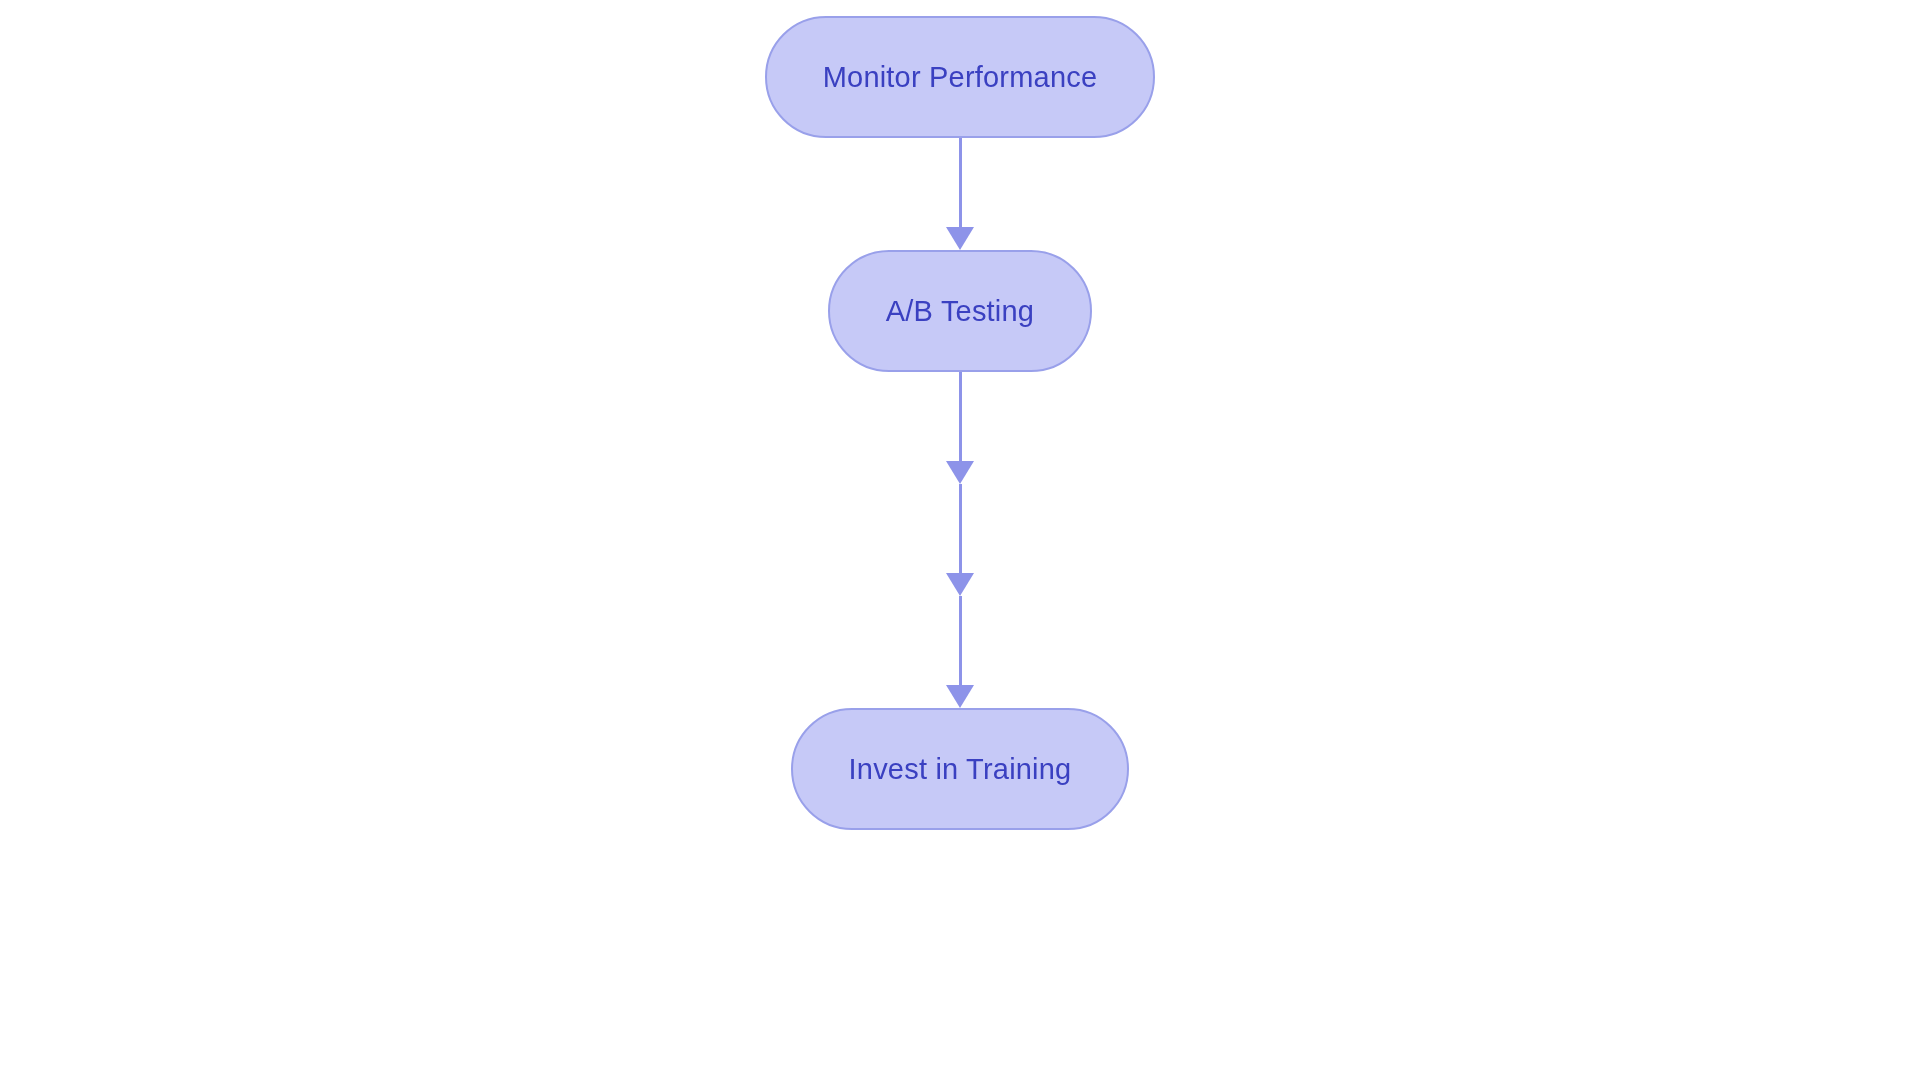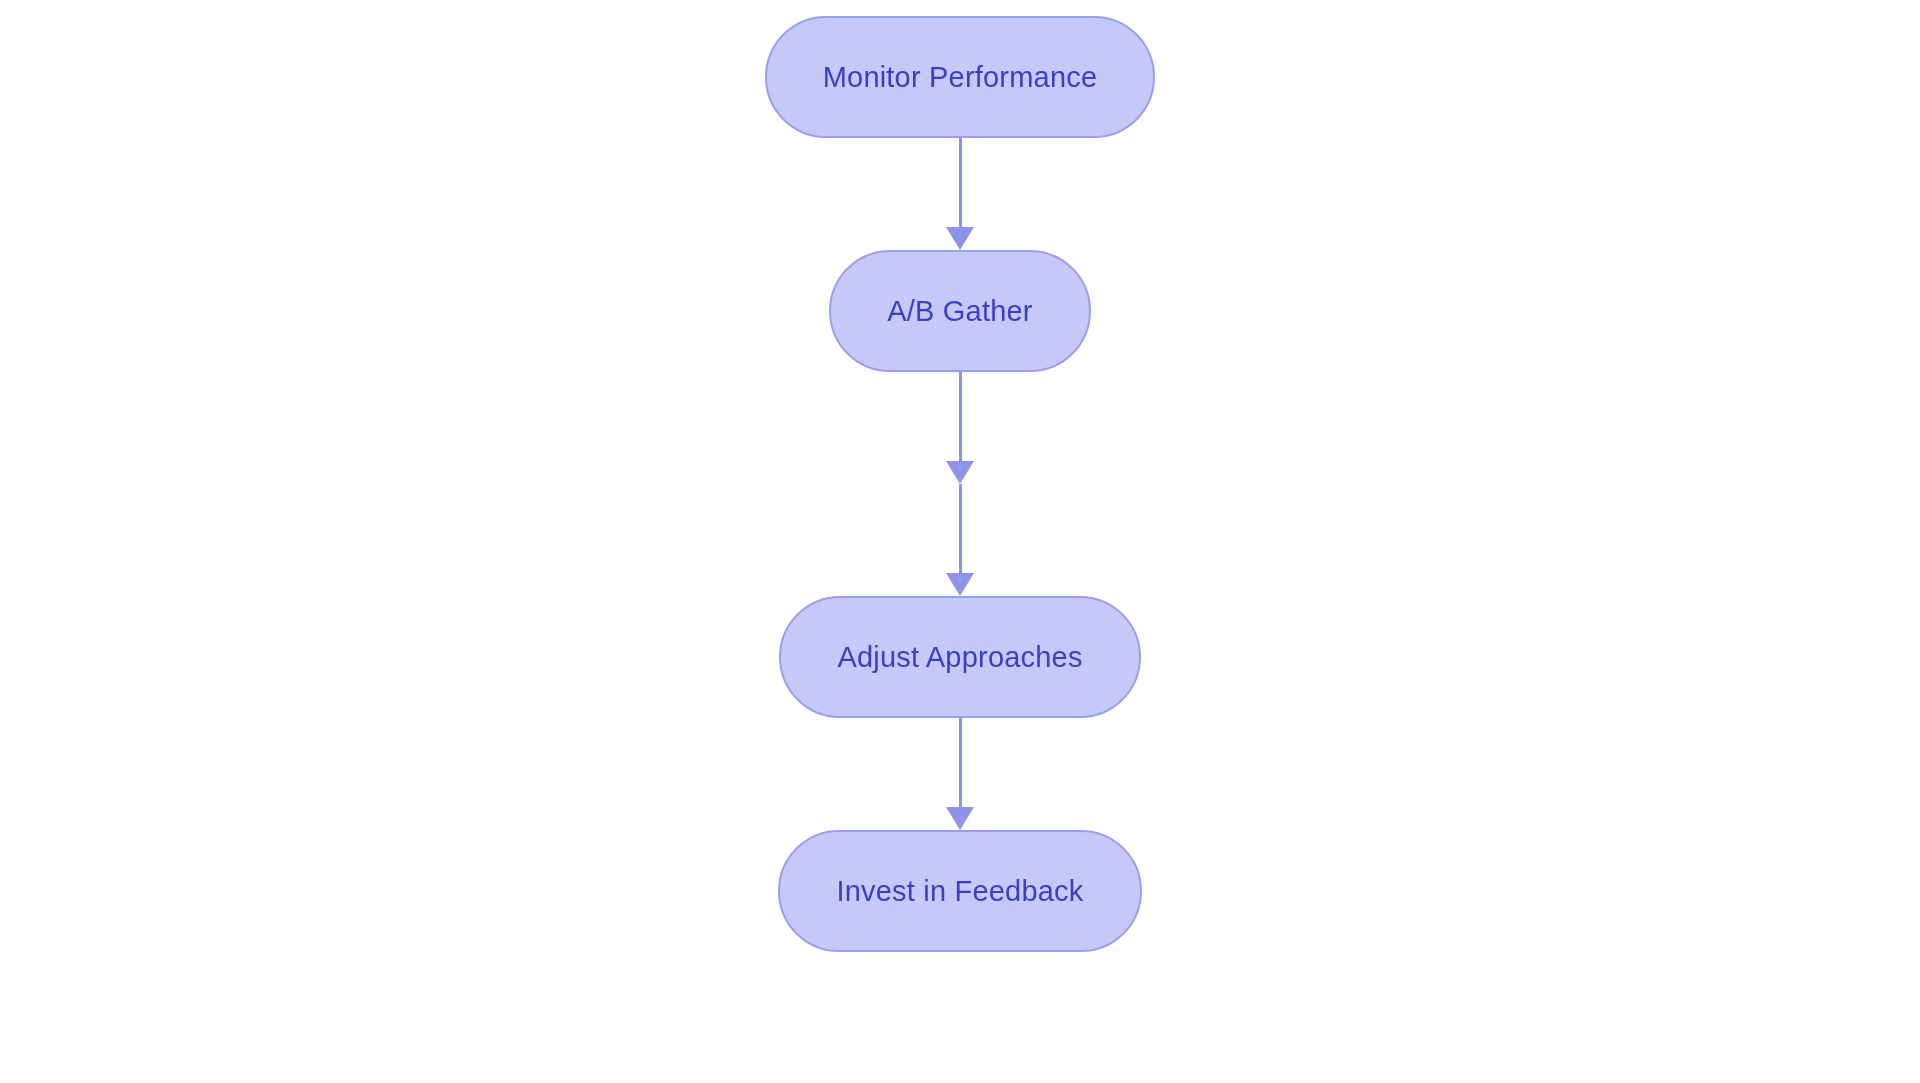--- a/index.html
+++ b/index.html
@@ -71,40 +71,37 @@
   <div class="flow-node">
     <span>Monitor Performance</span>
   </div>
 
   <div class="flow-arrow">
     <div class="arrow-line"></div>
     <div class="arrow-head"></div>
   </div>
 
   <div class="flow-node">
-    <span>A/B Gather</span>
+    <span>A/B Testing</span>
   </div>
 
   <div class="flow-arrow">
     <div class="arrow-line"></div>
     <div class="arrow-head"></div>
   </div>
 
 
   <div class="flow-arrow">
     <div class="arrow-line"></div>
     <div class="arrow-head"></div>
   </div>
 
-  <div class="flow-node">
-    <span>Adjust Approaches</span>
-  </div>
 
   <div class="flow-arrow">
     <div class="arrow-line"></div>
     <div class="arrow-head"></div>
   </div>
 
   <div class="flow-node">
-    <span>Invest in Feedback</span>
+    <span>Invest in Training</span>
   </div>
 
 </div>
 
 </body></html>

